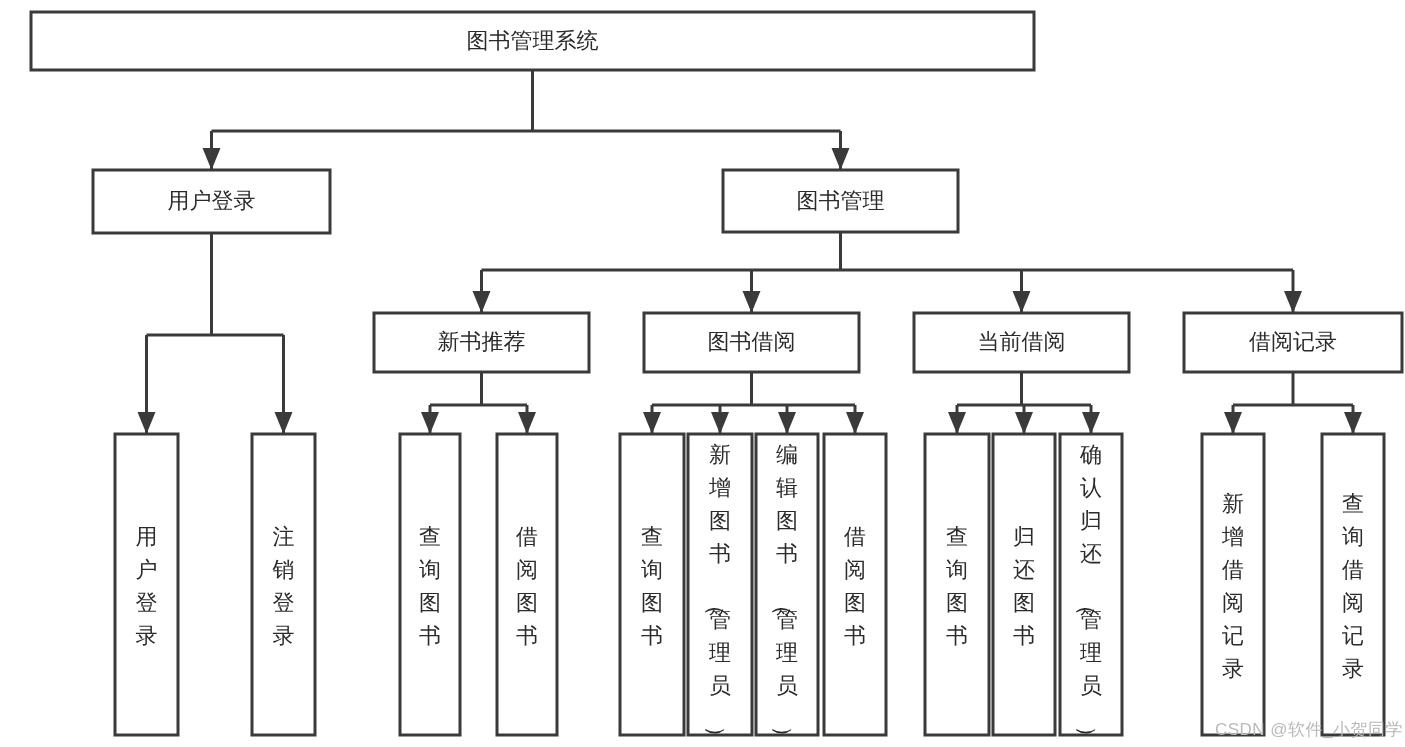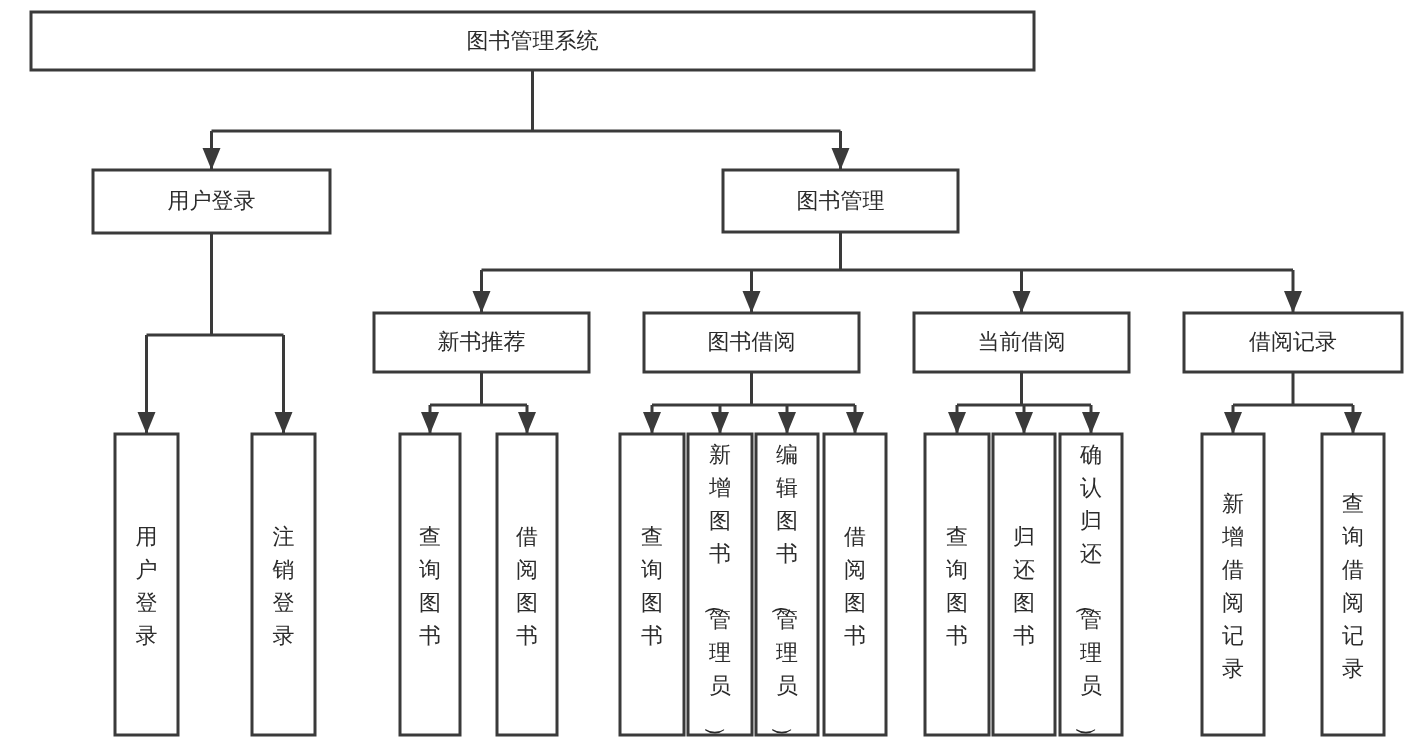--- a/index.html
+++ b/index.html
@@ -203,13 +203,14 @@
           <rect x="1190" y="434" width="62" height="301" class="node-box"></rect>
           <text x="1221" y="511.24" class="node-label-v"><tspan x="1221" dy="0">新</tspan><tspan x="1221" dy="33">增</tspan><tspan x="1221" dy="33">借</tspan><tspan x="1221" dy="33">阅</tspan><tspan x="1221" dy="33">记</tspan><tspan x="1221" dy="33">录</tspan></text>
         </g>
         <g>
           <rect x="1310" y="434" width="62" height="301" class="node-box"></rect>
           <text x="1341" y="511.24" class="node-label-v"><tspan x="1341" dy="0">查</tspan><tspan x="1341" dy="33">询</tspan><tspan x="1341" dy="33">借</tspan><tspan x="1341" dy="33">阅</tspan><tspan x="1341" dy="33">记</tspan><tspan x="1341" dy="33">录</tspan></text>
         </g>
       </g>
   </svg>
 
+  <div class="watermark">CSDN @软件_小贺同学</div>
 </div>
 
 </body></html>

